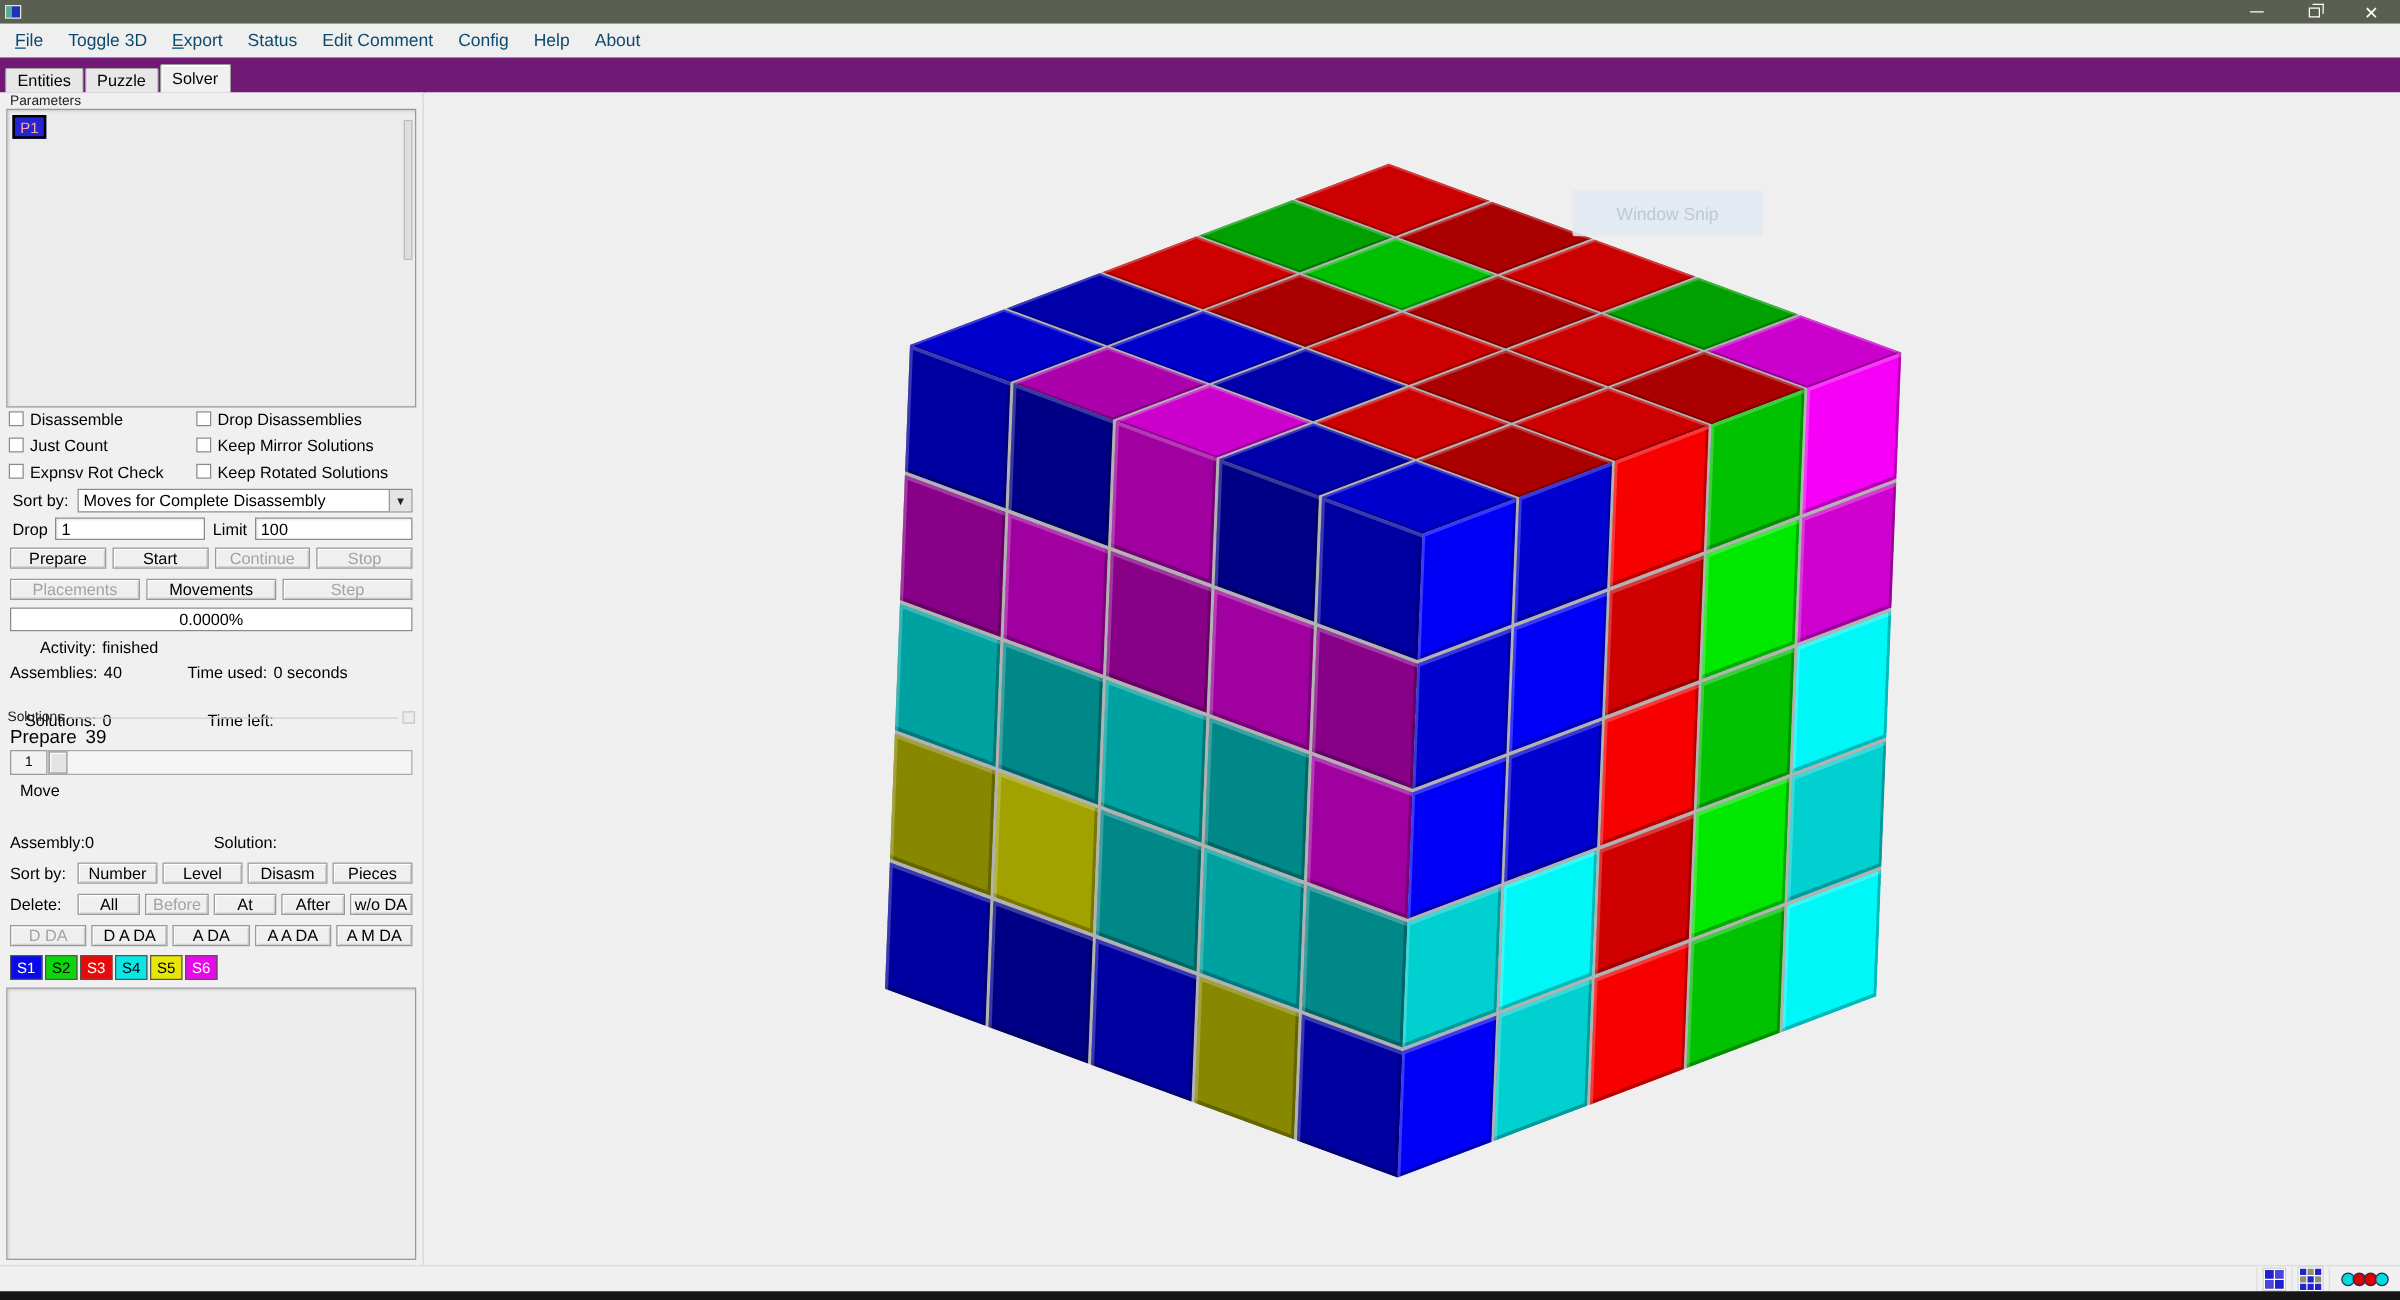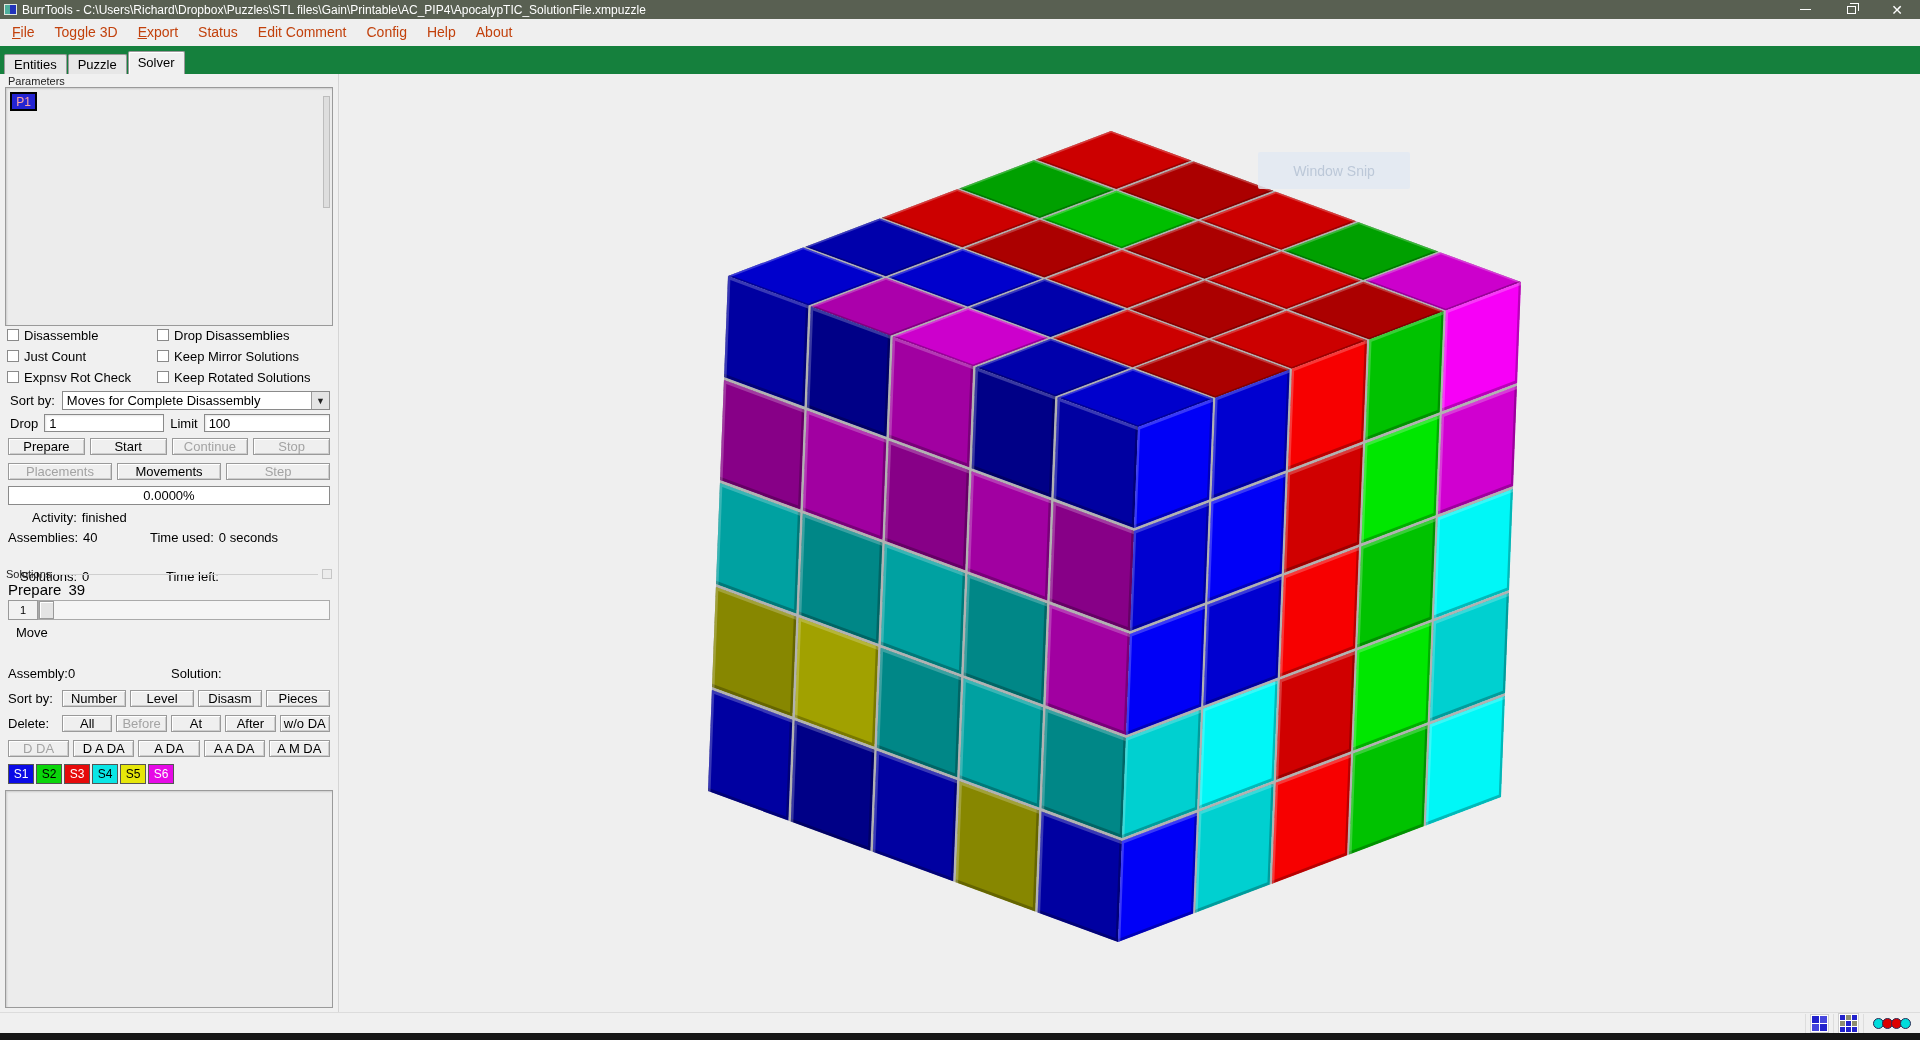--- a/index.html
+++ b/index.html
@@ -15,24 +15,24 @@
   #title-text { white-space:nowrap; }
   #win-controls { margin-left:auto; display:flex; align-items:center; height:100%; }
   .win-btn { width:46px; height:100%; display:flex; align-items:center; justify-content:center; color:#fff; }
   #min-glyph { width:11px; height:1px; background:#fff; display:block; }
   #restore-glyph { width:9px; height:8px; border:1px solid #fff; position:relative; background:#596052; }
   #restore-glyph::before { content:""; position:absolute; left:2px; top:-4px; width:8px; height:7px;
     border:1px solid #fff; border-bottom:none; border-left:none; }
   #close-glyph { font-size:14px; line-height:1; }
 
   #menubar { position:absolute; left:0; top:19px; width:1920px; height:27px; background:#efefef;
-    display:flex; align-items:center; font-size:14px; color:#c2410c; padding-left:4px; }
+    display:flex; align-items:center; font-size:14px; color:#0c4a6e; padding-left:4px; }
   .menu-item { padding:3px 12px 4px 8px; }
 
-  #tabbar { position:absolute; left:0; top:46px; width:1920px; height:28px; background:#15803d;
+  #tabbar { position:absolute; left:0; top:46px; width:1920px; height:28px; background:#701a75;
     display:flex; align-items:flex-end; padding-left:4px; }
   .tab { font-size:13px; padding:2px 9px 3px 9px; border:1px solid #9a9a9a; border-bottom:none;
     background:#e7e7e7; height:20px; display:flex; align-items:center; border-radius:2px 2px 0 0; margin-right:1px; }
   .tab.active { background:#f0f0f0; height:23px; box-shadow:inset 1px 1px 0 #fff; }
 
   
   #left-panel { position:absolute; left:0; top:74px; width:339px; height:938px;
     background:#f0f0f0; border-right:1px solid #d5d5d5; font-size:13px; }
   .group-label { font-size:11px; color:#222; }
   .hdr { position:absolute; left:6px; right:6px; display:flex; align-items:center; gap:4px; }
@@ -134,21 +134,20 @@
   #sb-circles { display:flex; align-items:center; padding:0 5px; }
   .sb-circle { width:11px; height:11px; border-radius:50%; border:1px solid #2a2a55; margin-left:-2px; }
   .sb-circle:first-child { margin-left:0; }
   #bottom-strip { position:absolute; left:0; top:1033px; width:1920px; height:7px; background:#161616; }
 </style>
 </head>
 <body>
 
 <div id="titlebar">
   <span id="app-icon"></span>
-  <span id="title-text">BurrTools - C:\Users\Richard\Dropbox\Puzzles\STL files\Gain\Printable\AC_PIP4\ApocalypTIC_SolutionFile.xmpuzzle</span>
   <div id="win-controls">
     <div class="win-btn">
         <span id="min-glyph"></span>
       </div>
     <div class="win-btn">
         <span id="restore-glyph"></span>
       </div>
     <div class="win-btn">
         <span id="close-glyph">✕</span>
       </div>

